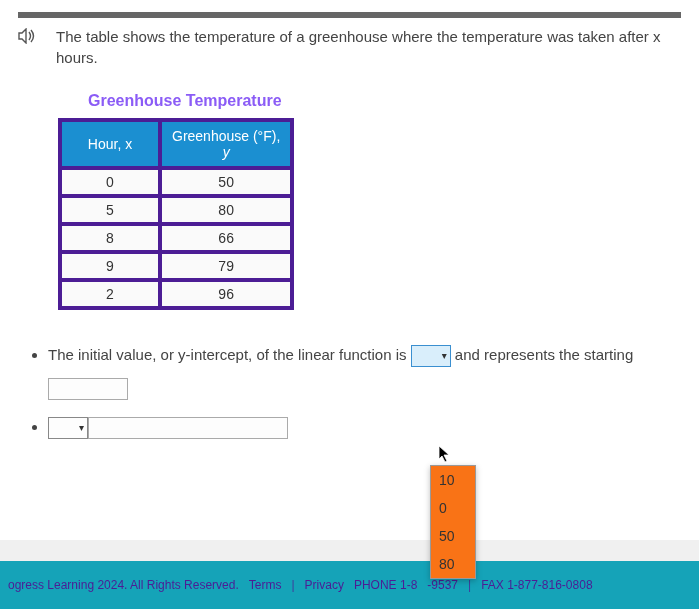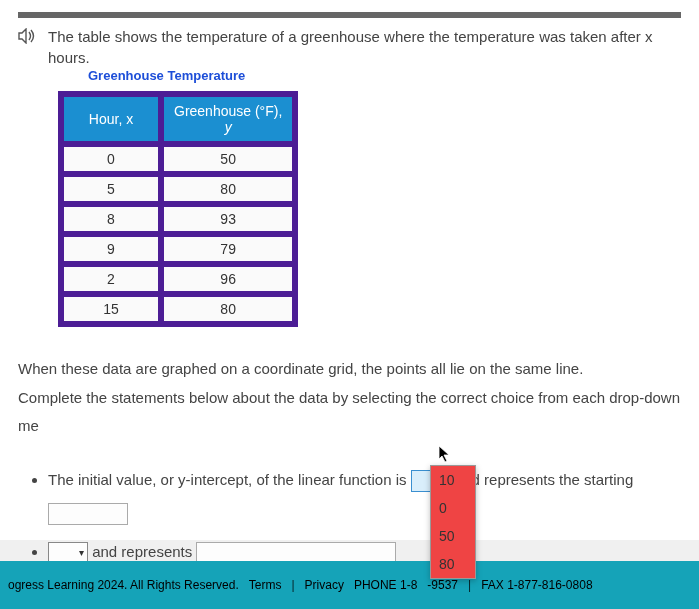--- a/index.html
+++ b/index.html
@@ -18,46 +18,47 @@
       position: relative;
     }
     .top-bar {
       height: 6px;
       background: #666;
       margin-bottom: 8px;
     }
     .prompt-row {
       display: flex;
       align-items: flex-start;
-      gap: 12px;
+      gap: 20px;
+      margin-bottom: 24px;
     }
     .speaker-icon {
       color: #555;
       font-size: 16px;
       margin-top: 2px;
     }
     .prompt-text {
       color: #444;
       font-size: 15px;
       line-height: 1.4;
     }
     .table-wrap { margin-left: 40px; margin-bottom: 28px; }
     .table-title {
-      color: #1d4ed8;
-      font-size: 13px;
+      color: #8b5cf6;
+      font-size: 16px;
       font-weight: bold;
       margin-bottom: 8px;
       margin-left: 30px;
     }
     table.gh {
       border-collapse: collapse;
       font-size: 14px;
     }
     table.gh th, table.gh td {
-      border: 6px solid #4c1d95;
+      border: 4px solid #4c1d95;
       text-align: center;
       padding: 4px 14px;
       min-width: 100px;
     }
     table.gh th {
       background: #1b8fd1;
       color: #fff;
       font-weight: normal;
       padding: 6px 10px;
     }
@@ -102,21 +103,21 @@
       width: 46px;
       background: #fff;
       border: 1px solid #999;
       box-shadow: 0 2px 6px rgba(0,0,0,0.25);
       z-index: 20;
     }
     .options-panel .opt {
       padding: 6px 8px;
       font-size: 14px;
       color: #333;
-      background: #ef4444;
+      background: #f97316;
       cursor: pointer;
     }
     .textfield {
       display: inline-block;
       border: 1px solid #aaa;
       background: #fdfdfd;
       height: 22px;
       min-width: 80px;
       vertical-align: middle;
     }
@@ -130,21 +131,21 @@
       color: #000;
       pointer-events: none;
     }
     .footer {
       position: absolute;
       bottom: 0;
       left: 0;
       right: 0;
       height: 48px;
       background: #15a3b8;
-      color: #000000;
+      color: #4c1d95;
       font-size: 12px;
       display: flex;
       align-items: center;
       padding: 0 8px;
       gap: 10px;
       overflow: hidden;
     }
     .footer .sep { opacity: 0.8; }
   </style>
 </head>
@@ -178,49 +179,41 @@
         <tr>
             <td>0</td>
             <td>50</td>
           </tr>
         <tr>
             <td>5</td>
             <td>80</td>
           </tr>
         <tr>
             <td>8</td>
-            <td>93</td>
+            <td>66</td>
           </tr>
         <tr>
             <td>9</td>
             <td>79</td>
           </tr>
         <tr>
             <td>2</td>
             <td>96</td>
-          </tr>
-        <tr>
-            <td>15</td>
-            <td>80</td>
           </tr>
       </tbody>
     </table>
   </div>
 
-  <div class="body-text">
-    <div>When these data are graphed on a coordinate grid, the points all lie on the same line.</div>
-    <div>Complete the statements below about the data by selecting the correct choice from each drop-down me</div>
-  </div>
 
   <ul class="bullets">
     <li>
       <span>The initial value, or y-intercept, of the linear function is </span><span class="dropdown open"><span class="chev">▾</span></span><span> and represents the starting </span><span class="textfield"></span>
     </li>
     <li>
-      <span class="dropdown"><span class="chev">▾</span></span><span> and represents </span><span class="textfield wide"></span>
+      <span class="dropdown"><span class="chev">▾</span></span><span class="textfield wide"></span>
     </li>
   </ul>
 
   <div class="options-panel">
     <div class="opt">10</div>
     <div class="opt">0</div>
     <div class="opt">50</div>
     <div class="opt">80</div>
   </div>
 

